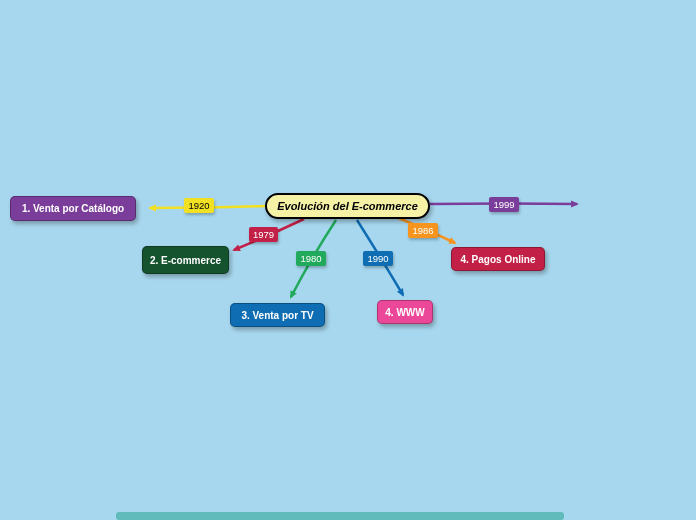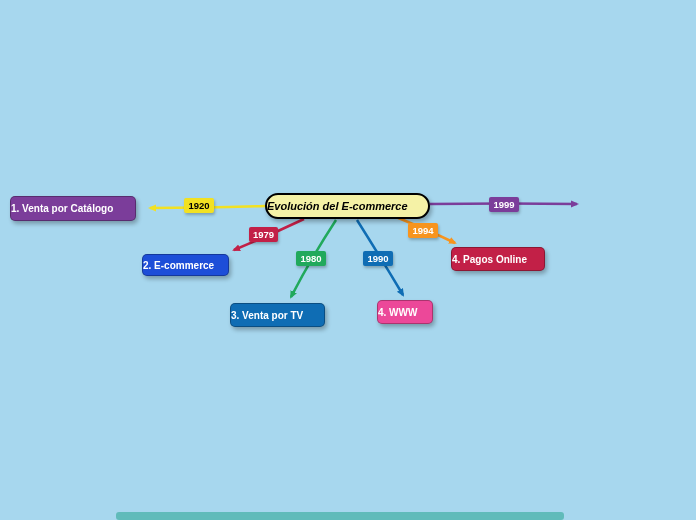--- a/index.html
+++ b/index.html
@@ -12,20 +12,21 @@
   }
   .edges {
     position: absolute;
     left: 0; top: 0;
     pointer-events: none;
   }
   .node {
     position: absolute;
     display: flex;
     align-items: center;
+    justify-content: center;
     border-radius: 5px;
     border: 1px solid rgba(0,0,0,0.28);
     box-shadow: 2px 3px 4px rgba(0,0,0,0.28);
     box-sizing: border-box;
     font-weight: bold;
     font-size: 10px;
     white-space: nowrap;
     cursor: pointer;
   }
   .node.central {
@@ -34,21 +35,21 @@
     font-size: 11px;
     font-style: italic;
   }
   .badge {
     position: absolute;
     display: flex;
     align-items: center;
     justify-content: center;
     border-radius: 2px;
     box-shadow: 1px 2px 3px rgba(0,0,0,0.25);
-    font-weight: bold;
+    font-weight: normal;
     font-size: 9.5px;
     box-sizing: border-box;
     cursor: pointer;
   }
   .bottom-bar {
     position: absolute;
     left: 116px; top: 512px;
     width: 448px; height: 8px;
     border-radius: 3px;
     opacity: 0.9;
@@ -90,21 +91,21 @@
   </svg>
 
   <div class="node central" style="left: 265px; top: 193px; width: 165px; height: 26px; background-color: rgb(245, 242, 166);">
     <span style="color: rgb(0, 0, 0);">Evolución del E-commerce</span>
   </div>
 
   <div class="node" style="left: 10px; top: 196px; width: 126px; height: 25px; background-color: rgb(123, 61, 154);">
     <span style="color: rgb(255, 255, 255);">1. Venta por Catálogo</span>
   </div>
 
-  <div class="node" style="left: 142px; top: 254px; width: 87px; height: 22px; background-color: #1d4ed8;">
+  <div class="node" style="left: 142px; top: 246px; width: 87px; height: 28px; background-color: #14532d;">
     <span style="color: rgb(255, 255, 255);">2. E-commerce</span>
   </div>
 
   <div class="node" style="left: 230px; top: 303px; width: 95px; height: 24px; background-color: rgb(15, 109, 180);">
     <span style="color: rgb(255, 255, 255);">3. Venta por TV</span>
   </div>
 
   <div class="node" style="left: 377px; top: 300px; width: 56px; height: 24px; background-color: #ec4899;">
     <span style="color: rgb(255, 255, 255);">4. WWW</span>
   </div>
@@ -124,21 +125,21 @@
 
   <div class="badge" style="left: 296px; top: 251px; width: 30px; height: 15px; background-color: rgb(33, 169, 92);">
     <span style="color: rgb(255, 255, 255);">1980</span>
   </div>
 
   <div class="badge" style="left: 363px; top: 251px; width: 30px; height: 15px; background-color: rgb(15, 109, 180);">
     <span style="color: rgb(255, 255, 255);">1990</span>
   </div>
 
   <div class="badge" style="left: 408px; top: 223px; width: 30px; height: 15px; background-color: rgb(247, 148, 30);">
-    <span style="color: rgb(255, 255, 255);">1994</span>
+    <span style="color: rgb(255, 255, 255);">1986</span>
   </div>
 
   <div class="badge" style="left: 489px; top: 197px; width: 30px; height: 15px; background-color: rgb(123, 61, 154);">
     <span style="color: rgb(255, 255, 255);">1999</span>
   </div>
 
   <div class="bottom-bar" style="background-color: rgb(89, 184, 180);"></div>
 
 </div>
 

